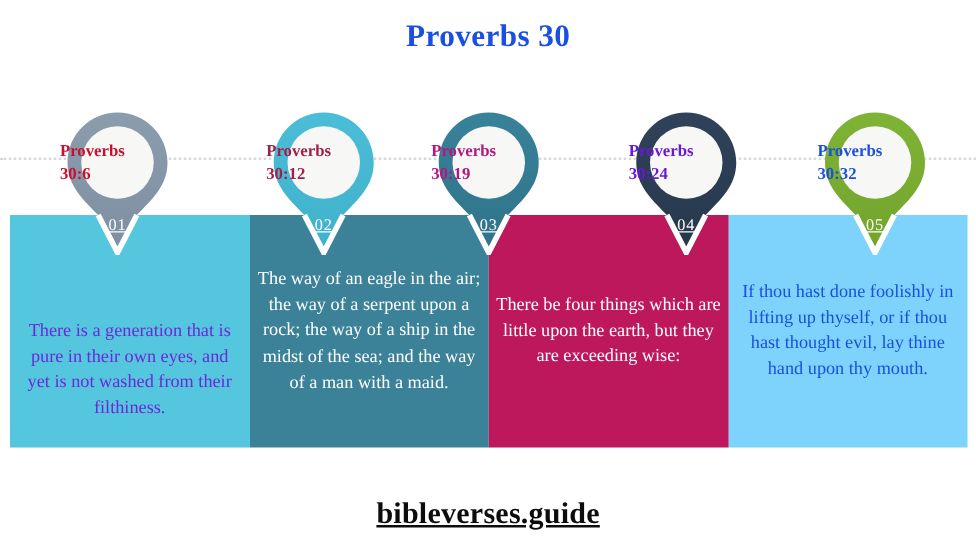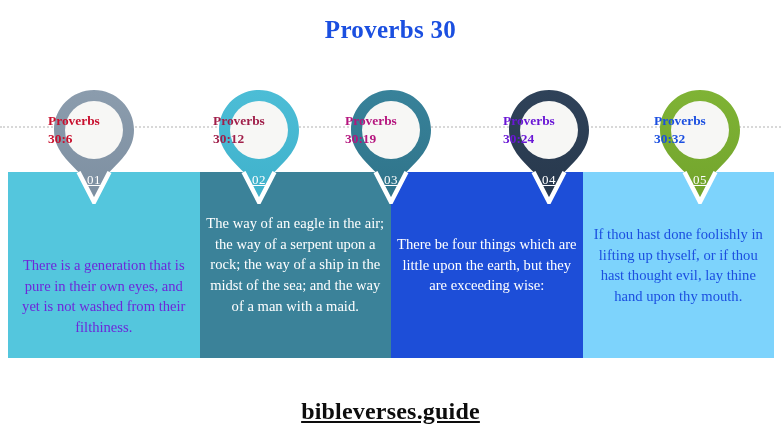--- a/index.html
+++ b/index.html
@@ -137,21 +137,21 @@
 
 
     <div class="panel" style="background: rgb(84, 198, 221);">
       <div class="panel-text" style="color: #6d28d9; margin-top: 31px;">There is a generation that is pure in their own eyes, and yet is not washed from their filthiness.</div>
     </div>
 
     <div class="panel" style="background: rgb(59, 130, 153);">
       <div class="panel-text" style="color: rgb(255, 255, 255);">The way of an eagle in the air; the way of a serpent upon a rock; the way of a ship in the midst of the sea; and the way of a man with a maid.</div>
     </div>
 
-    <div class="panel" style="background: #1d4ed8;">
+    <div class="panel" style="background: #be185d;">
       <div class="panel-text" style="color: rgb(255, 255, 255);">There be four things which are little upon the earth, but they are exceeding wise:</div>
     </div>
 
     <div class="panel" style="background: #7dd3fc;">
       <div class="panel-text" style="color: rgb(27, 79, 224);">If thou hast done foolishly in lifting up thyself, or if thou hast thought evil, lay thine hand upon thy mouth.</div>
     </div>
 
   </div>
 
   <div class="pin" id="pin-1" style="left: 48px;"><svg width="92" height="116" viewBox="0 0 92 116">

